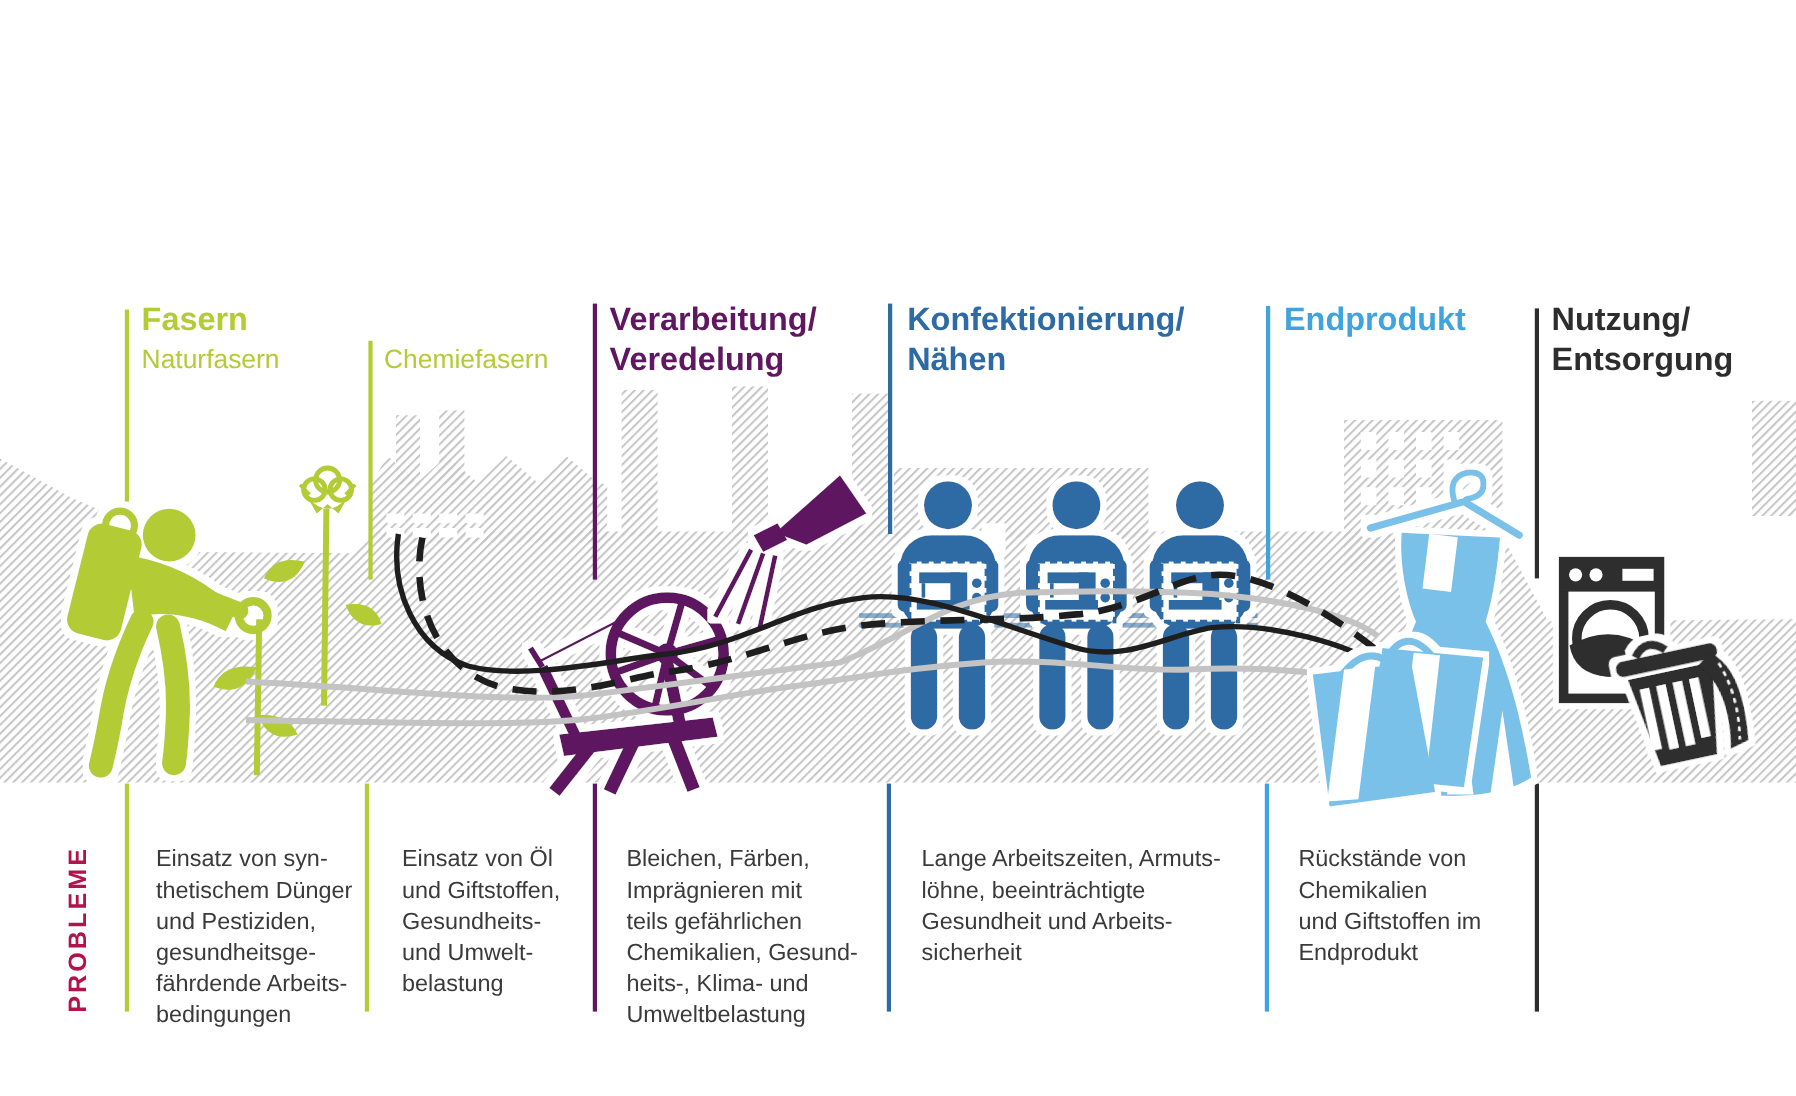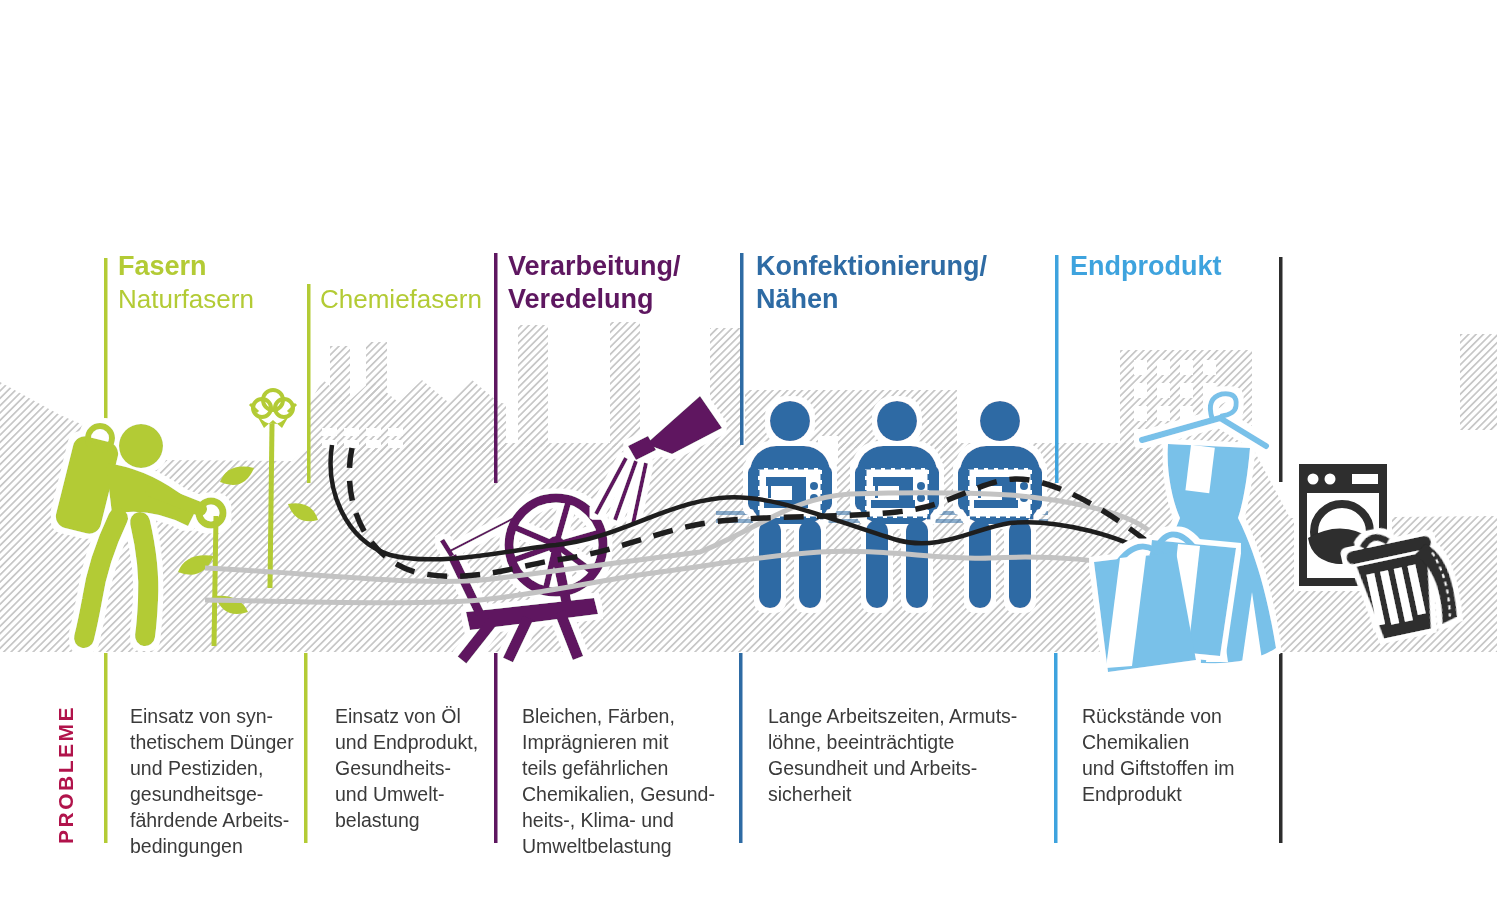--- a/index.html
+++ b/index.html
@@ -2,21 +2,21 @@
 <html style="--c-title: #b1134b; --c-magenta: #b1134b; --c-green: #b3cb35; --c-purple: #5e1760; --c-blue: #2e6ba4; --c-lightblue: #3ea3de; --c-dressblue: #79c1e9; --c-dark: #2d2d2d; --c-text: #3a3a3a; --c-hatch: #c6c6c6; --c-threadgray: #c3c3c3;"><head>
 <meta charset="utf-8">
 <style>
   html,body{margin:0;padding:0;background:#fff;}
   .stage{position:relative;width:1497px;height:913px;background:#fff;overflow:hidden;
          font-family:"Liberation Sans",sans-serif;}
   .title{position:absolute;left:74px;top:52px;
          font:700 54px/1.1 "Liberation Serif",serif;color:var(--c-title);letter-spacing:.5px;}
   .art{position:absolute;left:0;top:0;}
   .hdr{position:absolute;font:700 27px/33px "Liberation Sans",sans-serif;white-space:pre-line;}
-  .sub{font-weight:400;font-size:26px;}
+  .sub{font-weight:400;font-size:22px;}
   .h-green{color:var(--c-green);}
   .h-purple{color:var(--c-purple);}
   .h-blue{color:var(--c-blue);}
   .h-lblue{color:var(--c-lightblue);}
   .h-dark{color:var(--c-dark);}
   .ptext{position:absolute;font:400 19.5px/26px "Liberation Sans",sans-serif;
          color:var(--c-text);white-space:pre-line;margin-left:12px;}
   .probleme{position:absolute;left:54px;top:708px;height:136px;
             writing-mode:vertical-rl;transform:rotate(180deg);
             font:700 21px "Liberation Sans",sans-serif;letter-spacing:2.5px;
@@ -249,30 +249,32 @@
   </svg>
 
   <div class="hdr h-green" style="left:118px;top:250px;">Fasern</div>
   <div class="hdr h-green sub" style="left:118px;top:283px;">Naturfasern</div>
   <div class="hdr h-green sub" style="left:320px;top:283px;">Chemiefasern</div>
   <div class="hdr h-purple" style="left:508px;top:250px;">Verarbeitung/
 Veredelung</div>
   <div class="hdr h-blue" style="left:756px;top:250px;">Konfektionierung/
 Nähen</div>
   <div class="hdr h-lblue" style="left:1070px;top:250px;">Endprodukt</div>
+  <div class="hdr h-dark" style="left:1293px;top:250px;">Nutzung/
+Entsorgung</div>
 
   <div class="probleme">PROBLEME</div>
   <div class="ptext" style="left:118px;top:703px;width:190px;">Einsatz von syn-
 thetischem Dünger
 und Pestiziden,
 gesundheitsge-
 fährdende Arbeits-
 bedingungen</div>
   <div class="ptext" style="left:323px;top:703px;width:170px;">Einsatz von Öl
-und Endprodukt,
+und Giftstoffen,
 Gesundheits-
 und Umwelt-
 belastung</div>
   <div class="ptext" style="left:510px;top:703px;width:225px;">Bleichen, Färben,
 Imprägnieren mit
 teils gefährlichen
 Chemikalien, Gesund-
 heits-, Klima- und
 Umweltbelastung</div>
   <div class="ptext" style="left:756px;top:703px;width:300px;">Lange Arbeitszeiten, Armuts-

